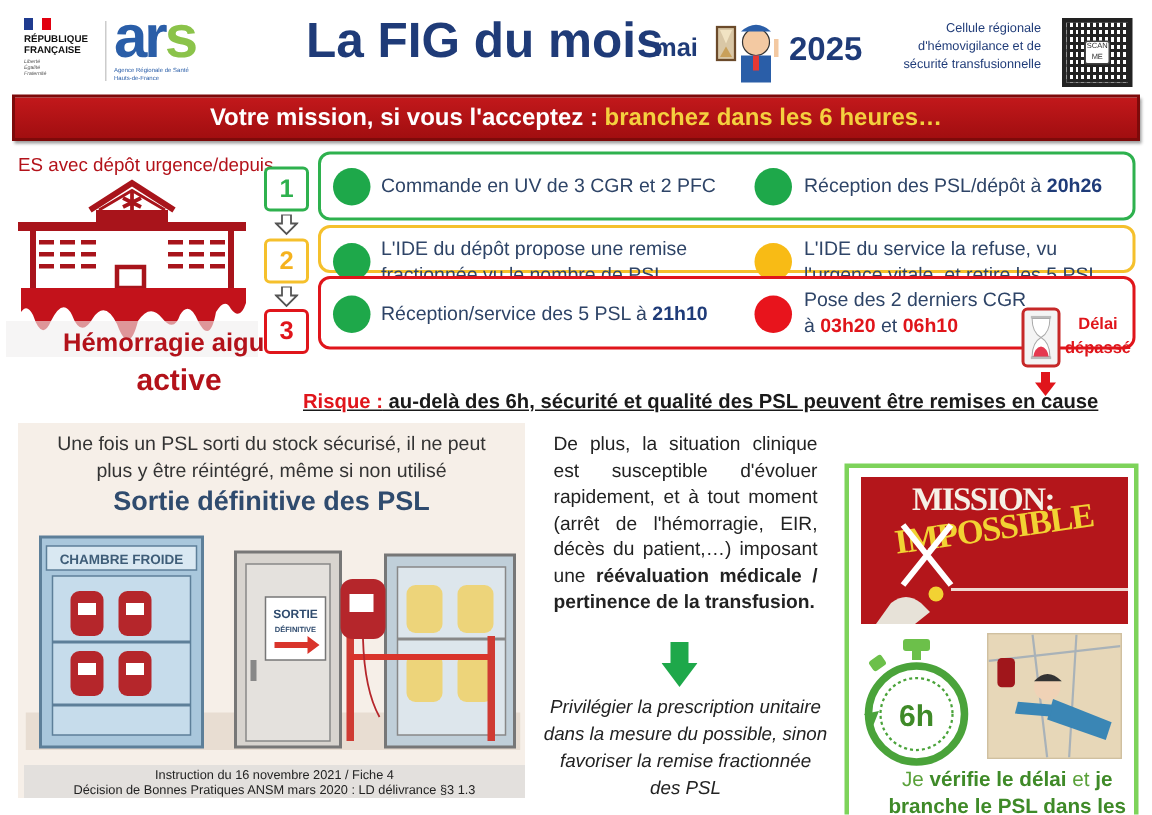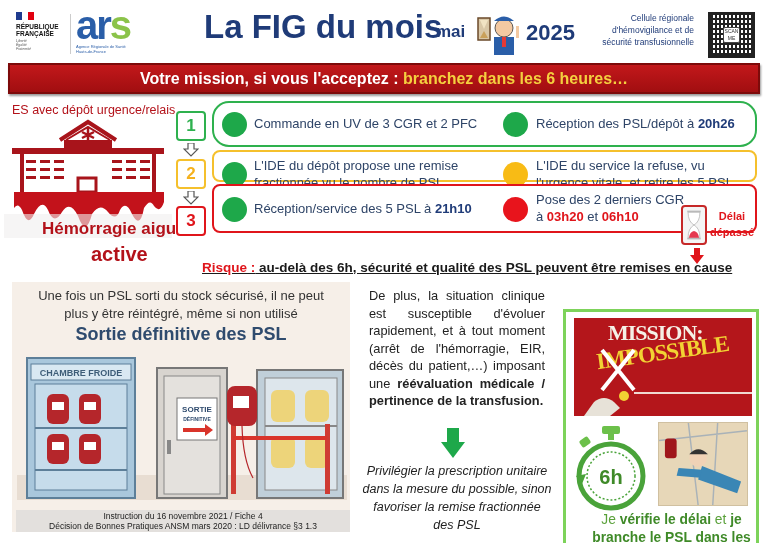--- a/index.html
+++ b/index.html
@@ -126,21 +126,21 @@
   </svg>
   <div class="year">2025</div>
   <div class="cell-label">Cellule régionale d'hémovigilance et de sécurité transfusionnelle</div>
   <div class="qr">
     <div class="qr-center">SCAN ME</div>
   </div>
 </div>
 
 <div class="banner"><span>Votre mission, si vous l'acceptez : </span><span class="hl">branchez dans les 6 heures…</span></div>
 
-<div class="es-label">ES avec dépôt urgence/relais</div>
+<div class="es-label">ES avec dépôt urgence/depuis</div>
 <svg class="hospital" viewBox="0 0 168 120">
   <path d="M56 22 L84 4 L112 22" fill="none" stroke="#a8141b" stroke-width="4"></path>
   <path d="M62 22 L84 9 L106 22" fill="none" stroke="#a8141b" stroke-width="2"></path>
   <rect x="60" y="22" width="48" height="8" fill="#a8141b"></rect>
   <path d="M84 10 v12 M78 14 l12 6 M90 14 l-12 6" stroke="#a8141b" stroke-width="2.5"></path>
   <rect x="8" y="30" width="152" height="6" fill="#a8141b"></rect>
   <rect x="16" y="36" width="4" height="38" fill="#a8141b"></rect>
   <rect x="148" y="36" width="4" height="38" fill="#a8141b"></rect>
   <g fill="#a8141b">
     <rect x="22" y="42" width="10" height="3"></rect>
@@ -166,21 +166,21 @@
   <path d="M10 74 L160 74 L160 84 Q156 96 150 88 Q146 80 140 90 Q136 112 128 96 Q122 82 116 92 Q112 104 104 94 Q96 84 88 96 Q82 120 74 98 Q66 82 58 94 Q50 108 44 92 Q38 80 30 96 Q24 110 18 92 Q14 84 10 90 Z" fill="#c3121b"></path>
   <rect x="0" y="96" width="168" height="24" fill="#f0eeee" opacity="0.6"></rect>
 </svg>
 <div class="hemo-text">Hémorragie aiguë</div>
 <div class="active-text">active</div>
 
 <div class="step-num" style="top:111px;border-color:#2eb14e;color:#2eb14e;">1</div>
 <svg class="step-arrow" style="top:143px" viewBox="0 0 16 14">
     <path d="M5 0 H11 V6 H15 L8 13 L1 6 H5 Z" fill="#fff" stroke="#555" stroke-width="1.2"></path>
   </svg>
-<div class="step-row" style="top:101px;height:46px;border-color:#2eb14e;border-radius:17px;">
+<div class="step-row" style="top:101px;height:46px;border-color:#2eb14e;">
   <div class="dot" style="left:8px;top:9px;background:#1ea84a"></div>
   <div class="step-text" style="left:40px;top:12px">Commande en UV de 3 CGR et 2 PFC</div>
   <div class="dot" style="left:289px;top:9px;background:#1ea84a"></div>
   <div class="step-text" style="left:322px;top:12px"><span>Réception des PSL/dépôt à </span><b>20h26</b></div>
 </div>
 
 <div class="step-num" style="top:159px;border-color:#f5c02c;color:#f5b21e;">2</div>
 <svg class="step-arrow" style="top:191px" viewBox="0 0 16 14">
     <path d="M5 0 H11 V6 H15 L8 13 L1 6 H5 Z" fill="#fff" stroke="#555" stroke-width="1.2"></path>
   </svg>

